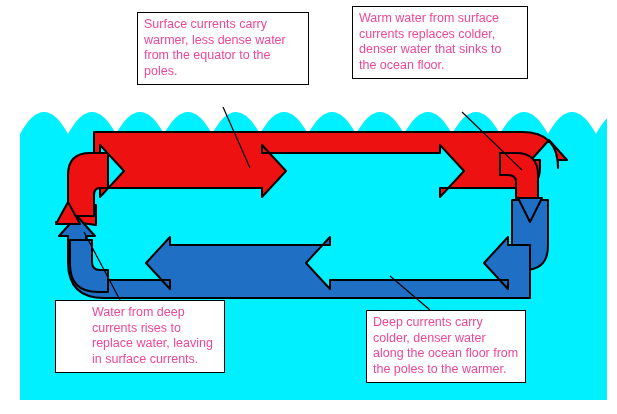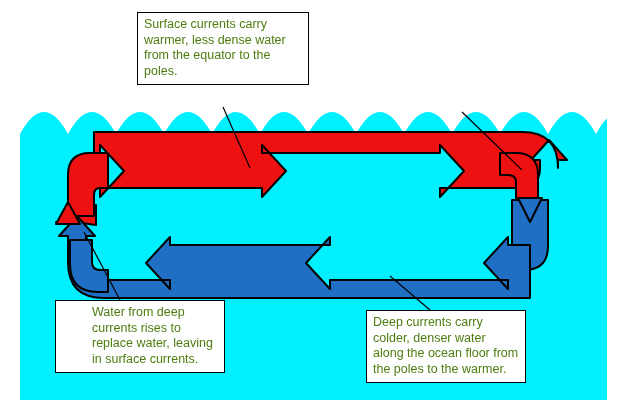--- a/index.html
+++ b/index.html
@@ -13,21 +13,21 @@
   #stage {
     position:absolute; left:0; top:0; width:617px; height:414px;
   }
   svg.layer { position:absolute; left:0; top:0; width:617px; height:414px; }
   .callout {
     position:absolute;
     background:#ffffff;
     border:1px solid #000000;
     font-size:12.5px;
     line-height:15.5px;
-    color:#4d7c0f;
+    color:#ec4899;
     padding:4px 6px 5px 6px;
     box-sizing:border-box;
     white-space:pre-line;
   }
   #c1 { left:137px; top:12px;  width:172px; }
   #c2 { left:352px; top:6px;   width:176px; }
   #c3 { left:55px;  top:300px; width:170px;padding-left:36px; }
   #c4 { left:366px; top:310px; width:160px; }
 </style>
 </head>
@@ -98,18 +98,19 @@
     <g stroke="#000000" stroke-width="1.2" fill="none">
       <path d="M 223,107 L 250,168"></path>
       <path d="M 462,112 L 522,170"></path>
       <path d="M 120,300 L 84,232"></path>
       <path d="M 430,310 L 390,276"></path>
     </g>
   </svg>
 
   <div class="callout" id="c1">Surface currents carry warmer, less dense water from the equator to the poles.</div>
 
+  <div class="callout" id="c2">Warm water from surface currents replaces colder, denser water that sinks to the ocean floor.</div>
 
   <div class="callout" id="c3">Water from deep currents rises to replace water, leaving in surface currents.</div>
 
   <div class="callout" id="c4">Deep currents carry colder, denser water along the ocean floor from the poles to the warmer.</div>
 
 </div>
 
 </body></html>

